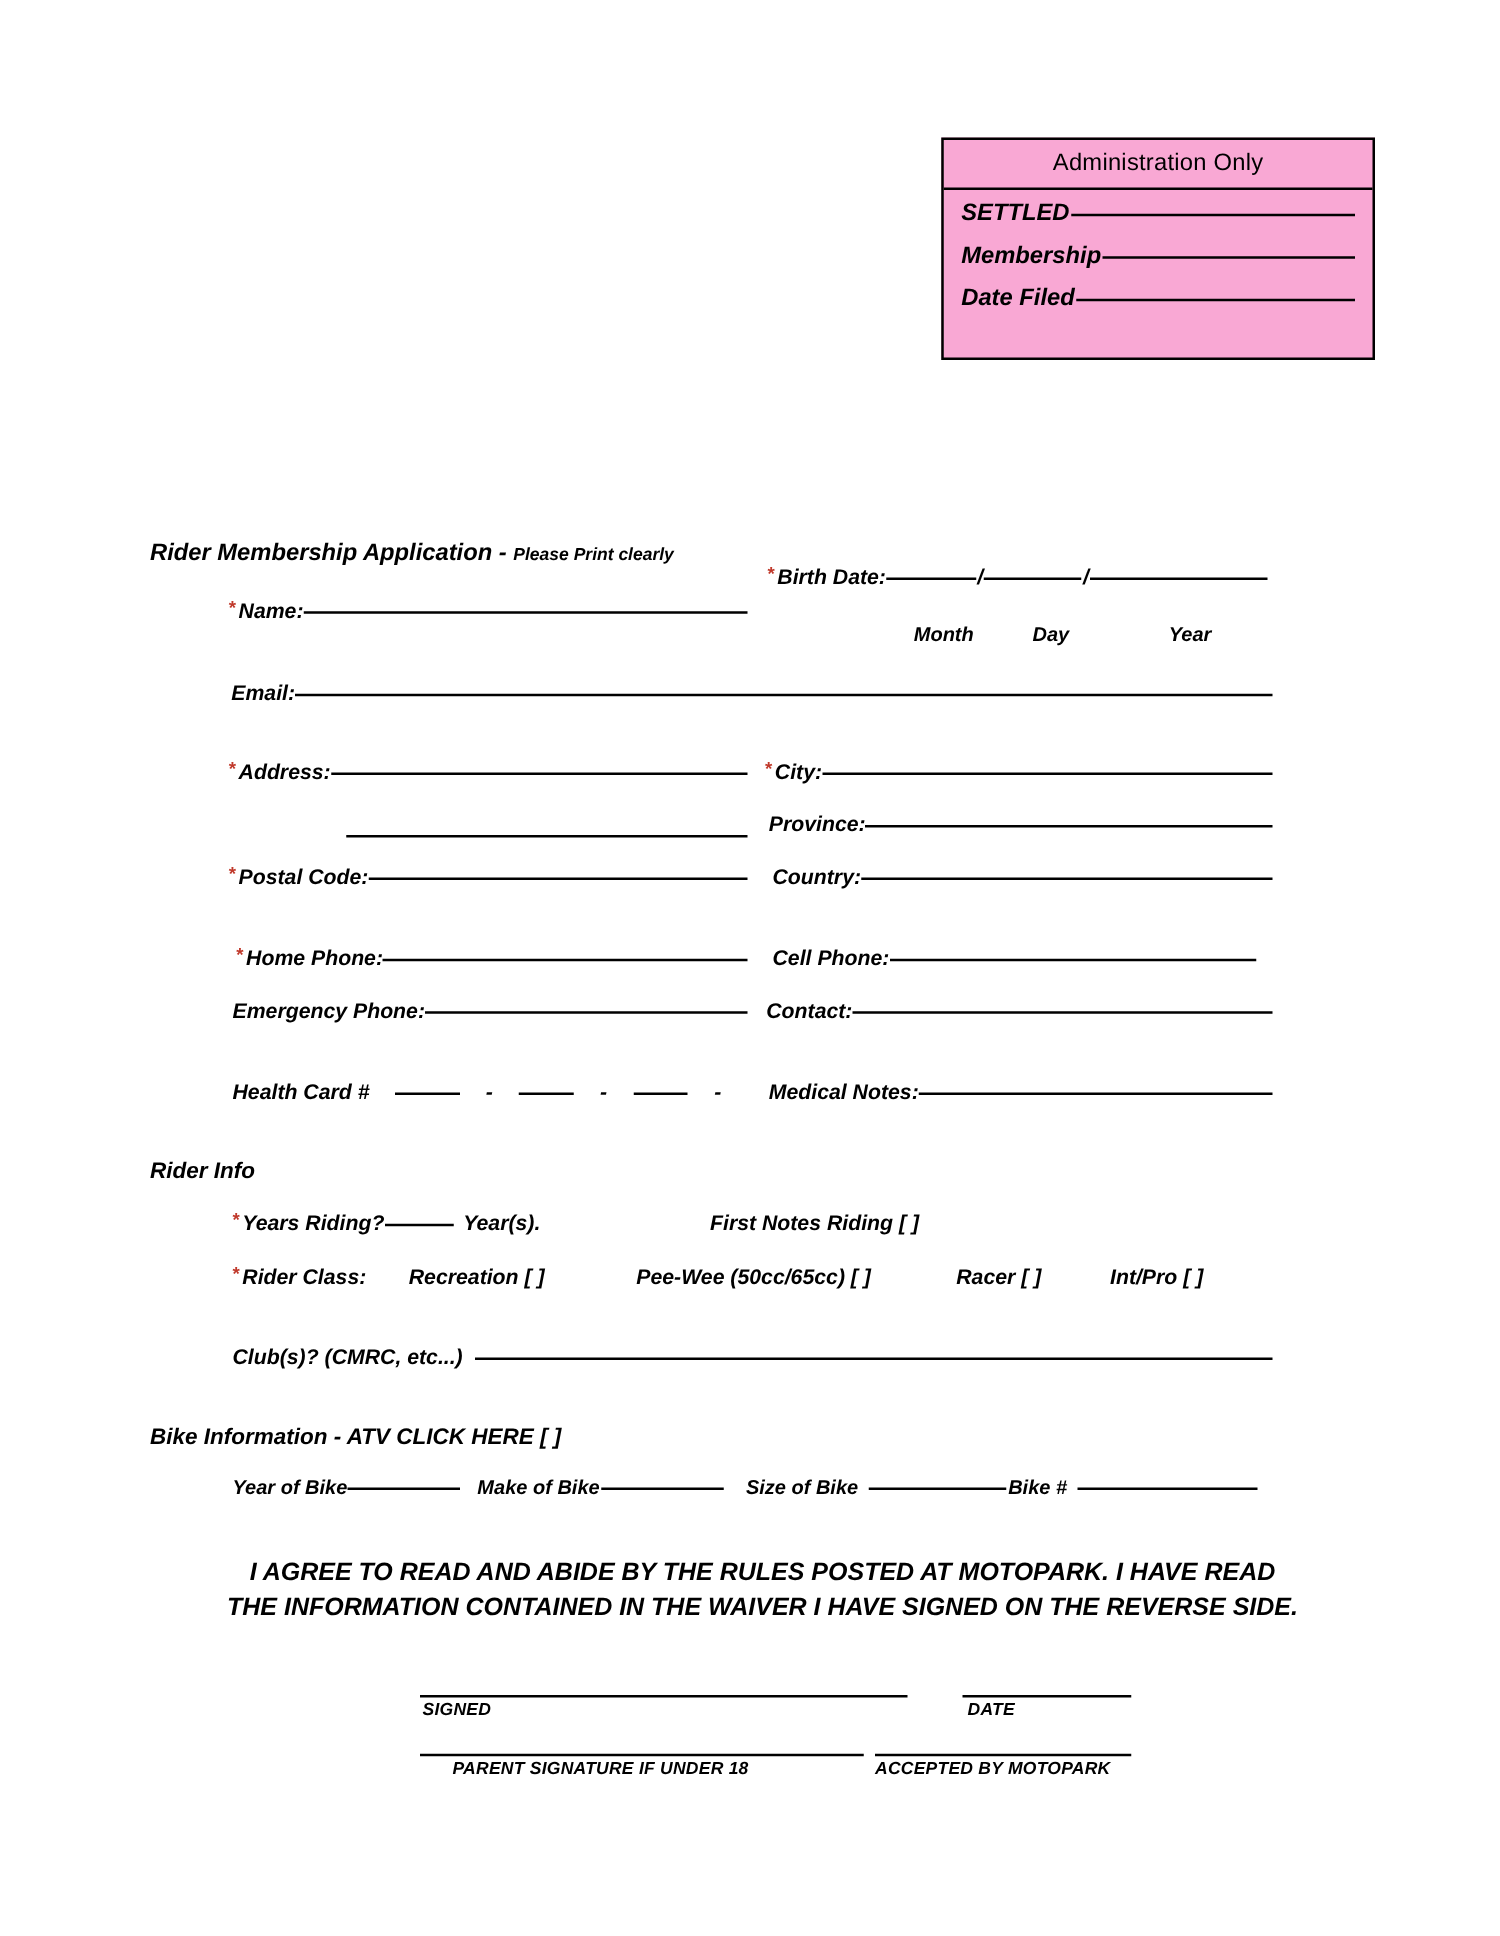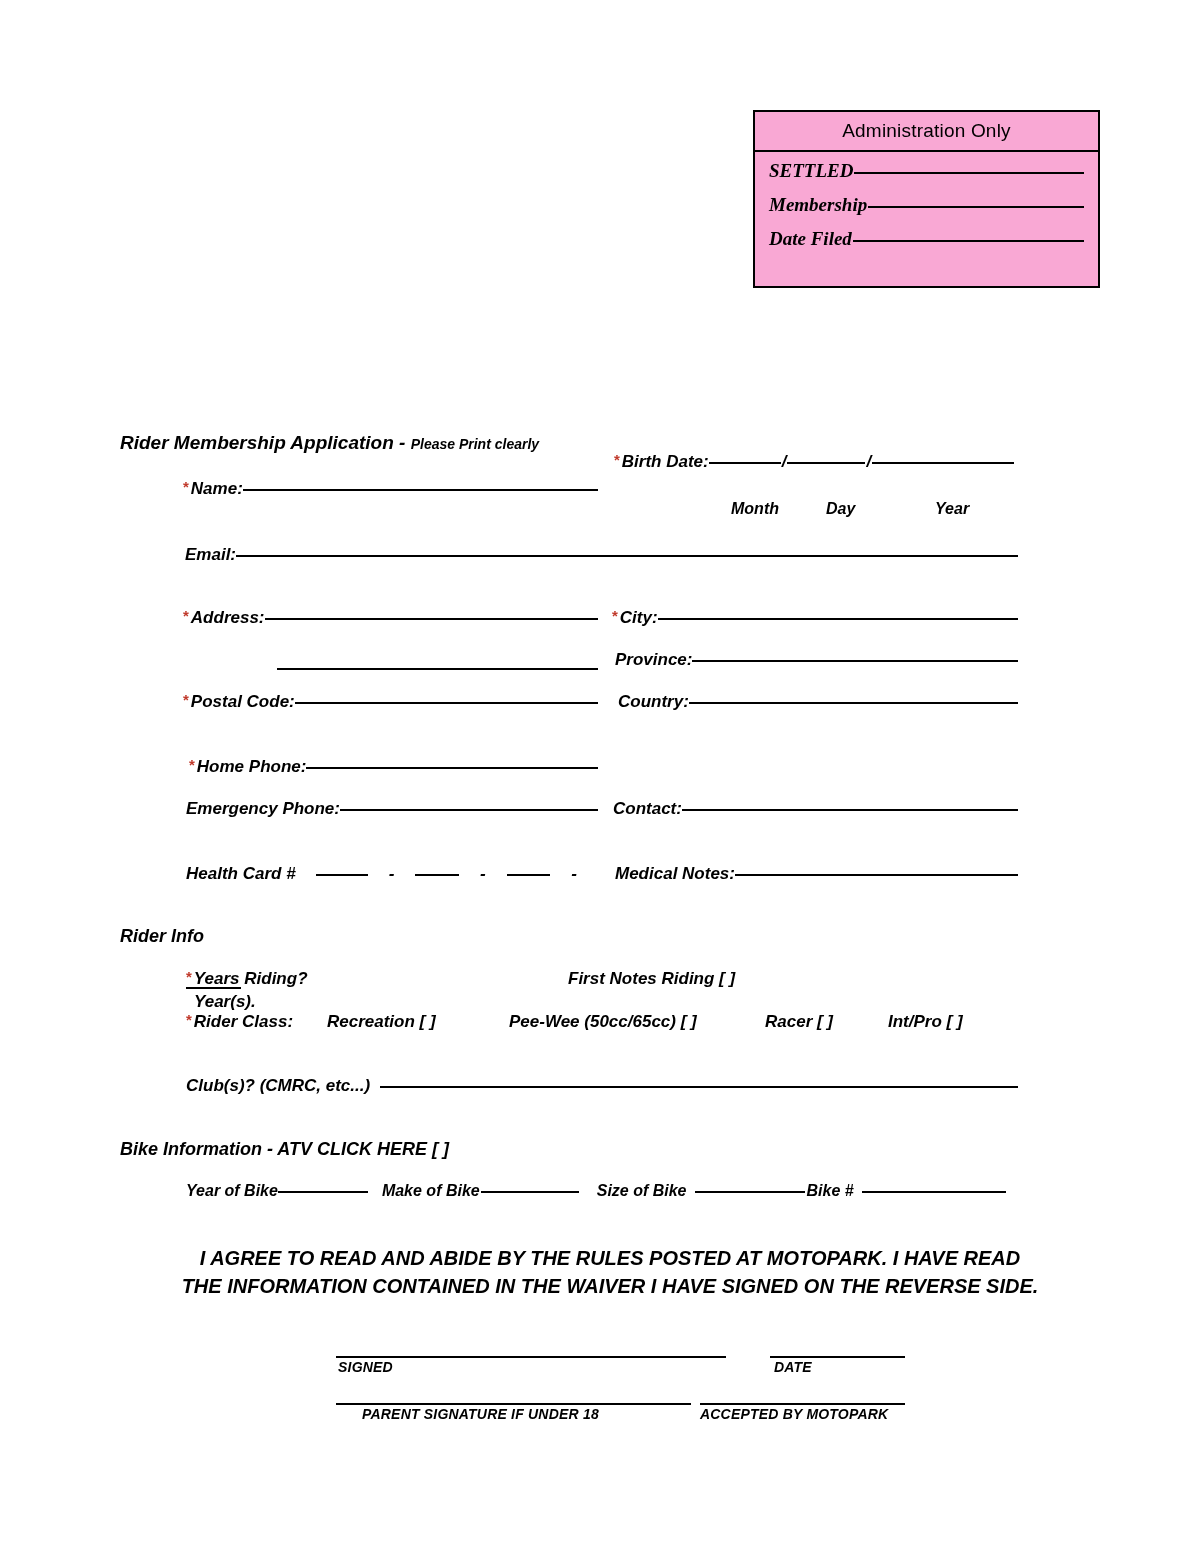--- a/index.html
+++ b/index.html
@@ -46,21 +46,21 @@
   }
   .admin-row {
     display: flex;
     align-items: baseline;
     font-style: italic;
     font-weight: bold;
     font-size: 19px;
     margin-bottom: 12px;
     white-space: nowrap;
   }
-  .admin-row .lbl { flex: 0 0 auto; font-family: Liberation Serif, serif; }
+  .admin-row .lbl { flex: 0 0 auto; }
   .admin-row .rule {
     flex: 1 1 auto;
     border-bottom: 2px solid #000;
     height: 1px;
     margin-left: 1px;
     position: relative;
     top: -3px;
   }
 
   
@@ -248,20 +248,24 @@
   </div>
   <div class="field" style="left:189px; top:757px; width:409px;">
     <span class="lbl"><span class="req">*</span>Home Phone:</span>
     <span class="rule" style="flex:1 1 auto;"></span>
   </div>
 
   <div class="field" style="left:618px; top:692px; width:400px;">
     <span class="lbl">Country:</span>
     <span class="rule" style="flex:1 1 auto;"></span>
   </div>
+  <div class="field" style="left:618px; top:757px; width:387px;">
+    <span class="lbl">Cell Phone:</span>
+    <span class="rule" style="flex:1 1 auto;"></span>
+  </div>
 
   <div class="field" style="left:186px; top:799px; width:412px;">
     <span class="lbl">Emergency Phone:</span>
     <span class="rule" style="flex:1 1 auto;"></span>
   </div>
   <div class="field" style="left:613px; top:799px; width:405px;">
     <span class="lbl">Contact:</span>
     <span class="rule" style="flex:1 1 auto;"></span>
   </div>
 
@@ -275,21 +279,21 @@
     <span class="sep">-</span>
     <span class="rule" style="flex:1 1 auto;"></span>
   </div>
   <div class="field" style="left:615px; top:864px; width:403px;">
     <span class="lbl">Medical Notes:</span>
     <span class="rule" style="flex:1 1 auto;"></span>
   </div>
 
   <div class="section-head" style="left:120px; top:926px;">Rider Info</div>
 
-  <div class="field" style="left:186px; top:969px; width:260px;flex-direction:column;">
+  <div class="field" style="left:186px; top:969px; width:260px;">
     <span class="lbl"><span class="req">*</span>Years Riding?</span>
     <span class="rule" style="width:55px;"></span>
     <span class="sep" style="padding-left:8px;">Year(s).</span>
   </div>
   <div class="checkline" style="left:568px; top:969px;">First Notes Riding [  ]</div>
 
   <div class="checkline" style="left:186px; top:1012px;"><span class="req">*</span>Rider Class:</div>
   <div class="checkline" style="left:327px; top:1012px;">Recreation [  ]</div>
   <div class="checkline" style="left:509px; top:1012px;">Pee-Wee (50cc/65cc) [  ]</div>
   <div class="checkline" style="left:765px; top:1012px;">Racer [  ]</div>

